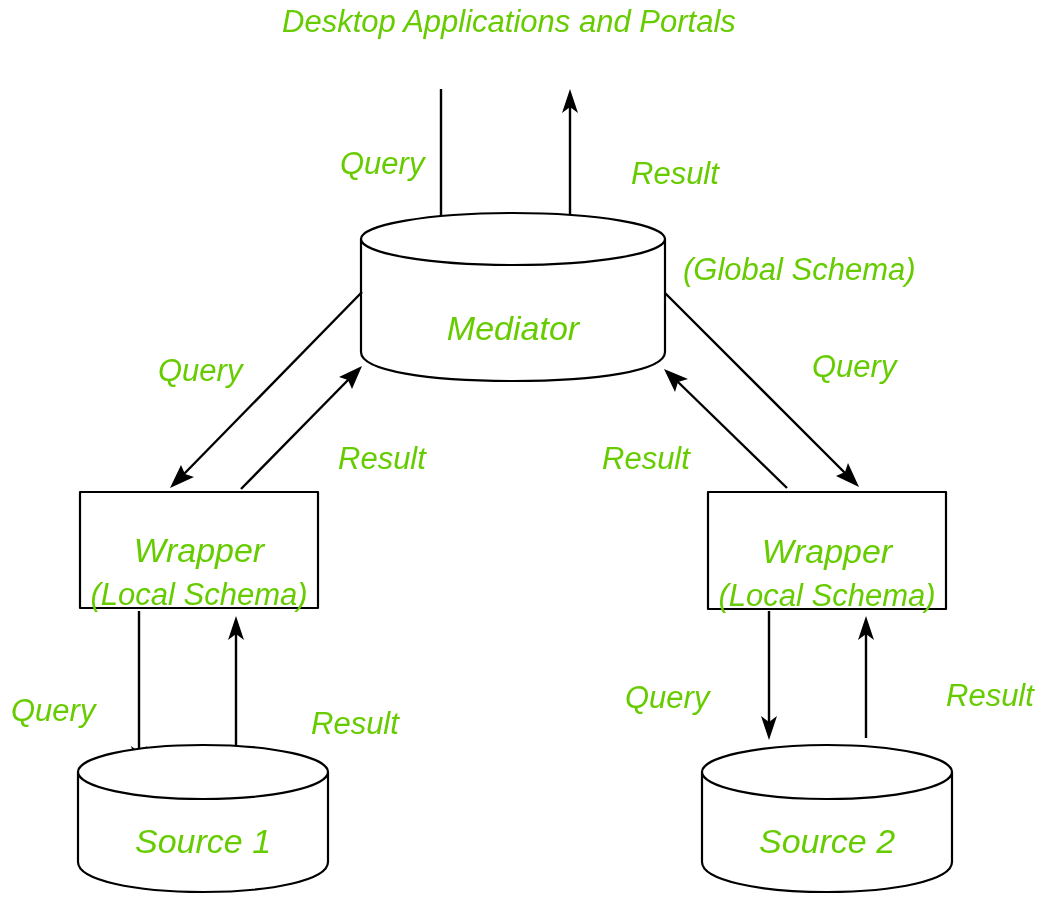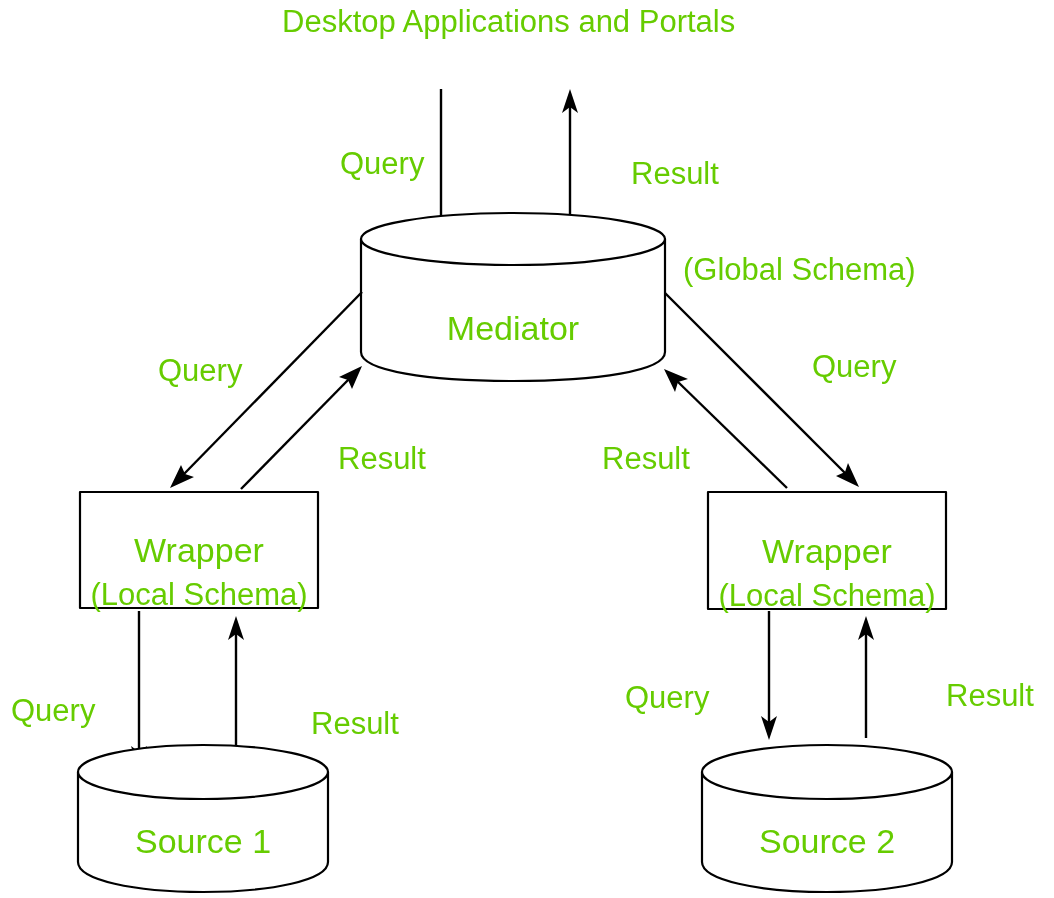--- a/index.html
+++ b/index.html
@@ -10,20 +10,21 @@
   body {
     width: 1054px;
     height: 898px;
     overflow: hidden;
     font-family: "Liberation Sans", sans-serif;
   }
   #diagram-root {
     position: relative;
     width: 1054px;
     height: 898px;
+    font-style: italic;
   }
   svg.diagram-canvas {
     display: block;
     width: 1054px;
     height: 898px;
   }
   .shape-stroke {
     fill: #ffffff;
     stroke: #000000;
     stroke-width: 2.2;

